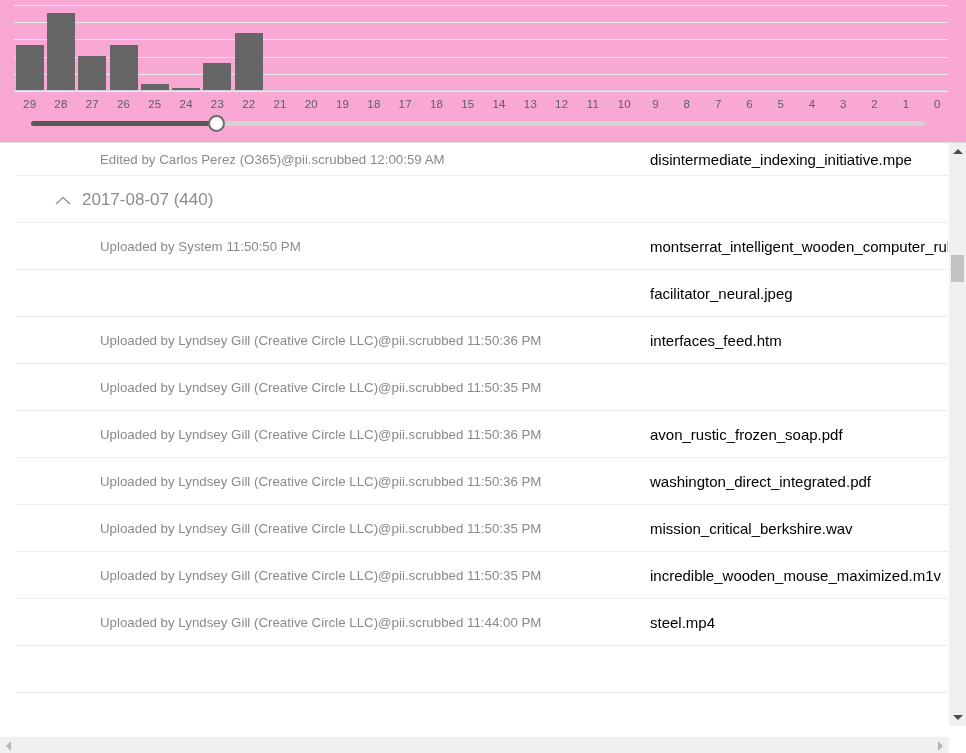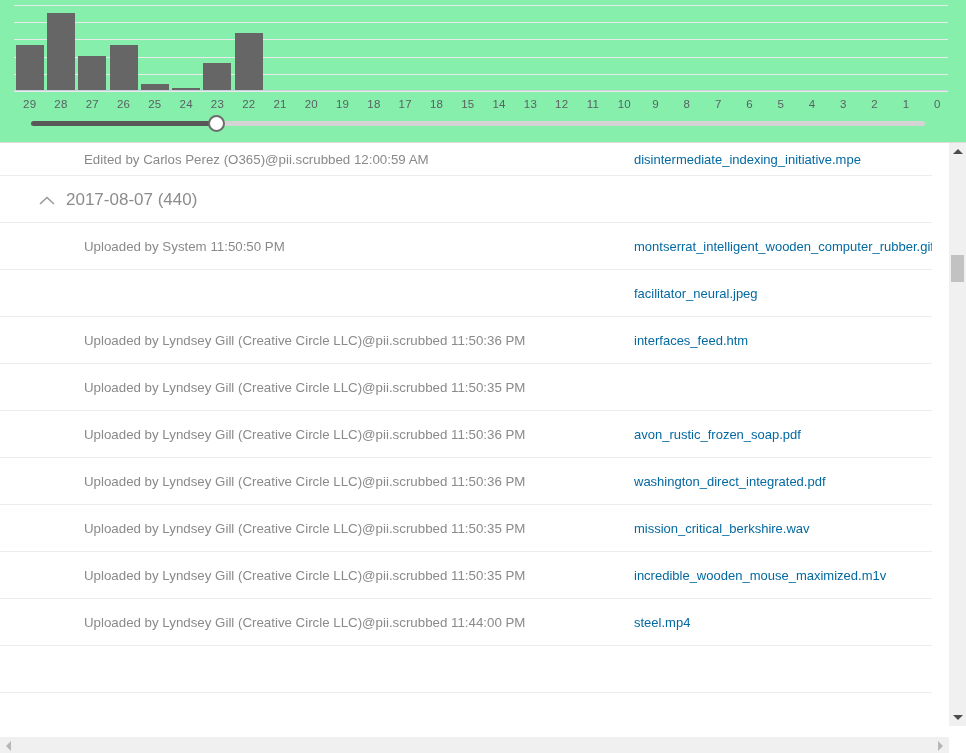--- a/index.html
+++ b/index.html
@@ -8,21 +8,21 @@
     width: 966px; height: 753px;
     background: #ffffff;
     font-family: "Liberation Sans", sans-serif;
     overflow: hidden;
   }
   #app { position: relative; width: 966px; height: 753px; background:#fff; }
 
   
   .filter-panel {
     position: absolute; left: 0; top: 0; width: 966px; height: 142px;
-    background: #86efac;
+    background: #f9a8d4;
   }
   .chart-area {
     position: absolute; left: 0; top: 0; width: 966px; height: 93px;
   }
   .gridlines { position: absolute; left: 0; top: 0; width: 966px; height: 93px; }
   .gridline {
     position: absolute; left: 14px; right: 18px; height: 1px;
     background: #e9eaec;
   }
   .baseline {
@@ -66,34 +66,34 @@
     border-radius: 50%; background: #ffffff; border: 2.5px solid #6c6c6c;
   }
 
   .panel-divider {
     position: absolute; left: 0; top: 142px; width: 966px; height: 1px;
     background: #dcdcdc;
   }
 
   
   .list-viewport {
-    position: absolute; left: 0; top: 143px; width: 932px; height: 583px;
+    position: absolute; left: 16px; top: 143px; width: 932px; height: 583px;
     overflow: hidden; background: #fff;
   }
   .row {
     position: relative; height: 47px; border-bottom: 1px solid #ececec;
     background: #ffffff;
   }
   .row .col-activity {
     position: absolute; left: 84px; top: 0; height: 47px; line-height: 47px;
     font-size: 13.3px; color: #8a8a8a; white-space: nowrap;
   }
   .row .col-file {
     position: absolute; left: 634px; top: 0; height: 47px; line-height: 47px;
-    font-size: 13px; color: #0369a1; white-space: nowrap;
+    font-size: 15px; color: #000000; white-space: nowrap;
   }
   .row.partial-top { height: 33px; }
   .row.partial-top .col-activity,
   .row.partial-top .col-file { height: 33px; line-height: 33px; }
 
   .group-header {
     position: relative; height: 47px; border-bottom: 1px solid #ececec;
     background: #ffffff;
   }
   .group-toggle {

